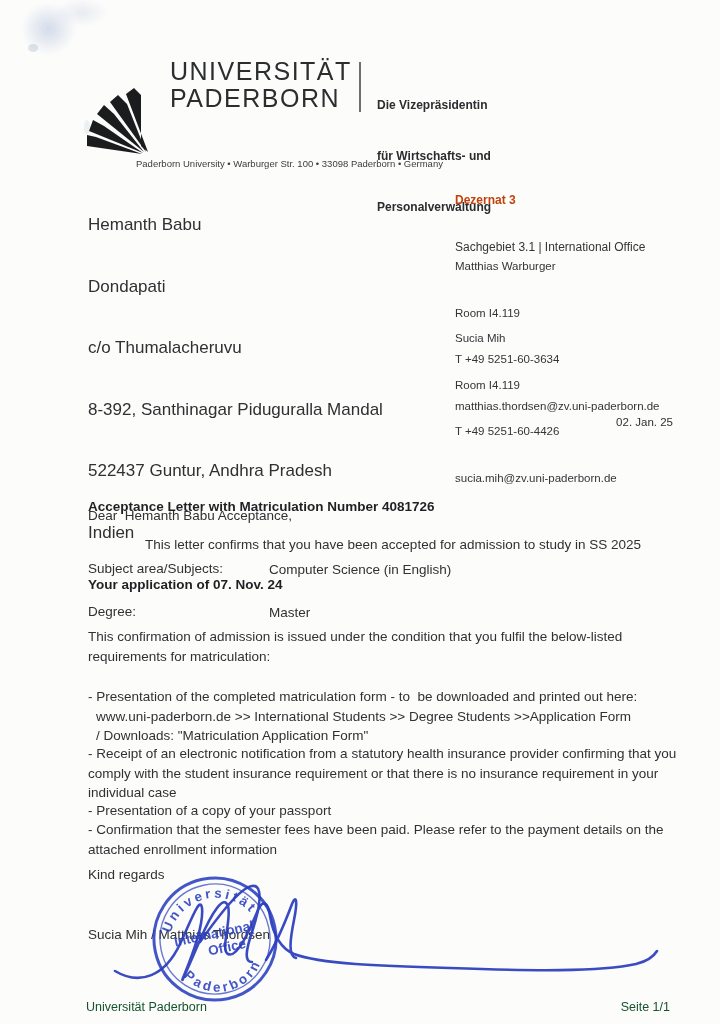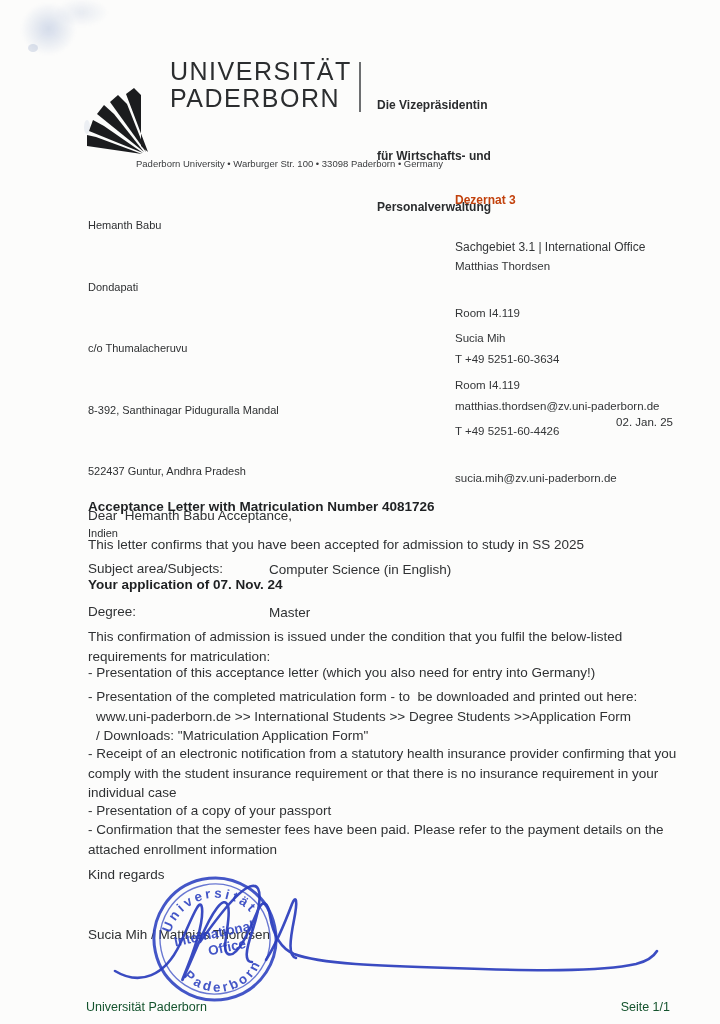--- a/index.html
+++ b/index.html
@@ -23,21 +23,21 @@
     filter:blur(1px);
   }
   .speck{position:absolute;border-radius:50%;background:rgba(130,150,190,.25);}
 
   
   .logo-text{line-height:27px;font-size:25px;letter-spacing:1.5px;color:#2b2d2f;}
   .hdr-office{font-size:12px;font-weight:bold;line-height:17px;color:#2a2c2e;}
   .hdr-divider{position:absolute;left:359px;top:62px;width:2px;height:50px;background:#6d6f71;}
 
   .sender-line{font-size:9.5px;color:#3a3c3e;}
-  .recipient{font-size:11px;line-height:20.5px;color:#2e3032;}
+  .recipient{font-size:17px;line-height:20.5px;color:#2e3032;}
 
   .contact{font-size:11.5px;line-height:15.5px;color:#333537;}
   .contact .dept{font-weight:bold;font-size:12px;color:#c2410c;}
   .contact .unit{font-size:12px;}
 
   .date-line{font-size:11.5px;color:#2e3032;}
 
   .subject{font-weight:bold;font-size:13.5px;color:#1e2022;line-height:26px;}
 
   .body-txt{font-size:13.5px;line-height:19.5px;color:#2f3133;}
@@ -84,50 +84,49 @@
     <div>8-392, Santhinagar Piduguralla Mandal</div>
     <div>522437 Guntur, Andhra Pradesh</div>
     <div>Indien</div>
   </div>
 
   <div class="abs contact" style="left:455px;top:162px;width:240px;">
     <div class="dept">Dezernat 3</div>
     <div class="unit">Sachgebiet 3.1 | International Office</div>
   </div>
   <div class="abs contact" style="left:455px;top:228px;width:250px;">
-    <div>Matthias Thordsen</div>
+    <div>Matthias Warburger</div>
     <div>Room I4.119</div>
     <div>T +49 5251-60-3634</div>
     <div>matthias.thordsen@zv.uni-paderborn.de</div>
   </div>
   <div class="abs contact" style="left:455px;top:300px;width:250px;">
     <div>Sucia Mih</div>
     <div>Room I4.119</div>
     <div>T +49 5251-60-4426</div>
     <div>sucia.mih@zv.uni-paderborn.de</div>
   </div>
 
   <div class="abs date-line" style="right:47px;top:416px;">02. Jan. 25</div>
 
   <div class="abs subject" style="left:88px;top:442px;width:600px;">
     <div>Acceptance Letter with Matriculation Number 4081726</div>
     <div>Your application of 07. Nov. 24</div>
   </div>
 
   <div class="abs body-txt" style="left:88px;top:506px;width:600px;">Dear  Hemanth Babu Acceptance,</div>
-  <div class="abs body-txt" style="left:88px;top:535px;width:610px;">This letter confirms that you have been accepted for admission to study in SS 2025</div>
+  <div class="abs body-txt" style="left:88px;top:535px;width:610px;text-align:center;">This letter confirms that you have been accepted for admission to study in SS 2025</div>
 
   <div class="abs lbl" style="left:88px;top:561px;">Subject area/Subjects:</div>
   <div class="abs body-txt" style="left:269px;top:560px;">Computer Science (in English)</div>
 
   <div class="abs lbl" style="left:88px;top:604px;">Degree:</div>
   <div class="abs body-txt" style="left:269px;top:603px;">Master</div>
 
   <div class="abs body-txt" style="left:88px;top:627px;width:596px;">This confirmation of admission is issued under the condition that you fulfil the below-listed requirements for matriculation:</div>
-  <div class="abs body-txt" style="left:88px;top:663px;width:600px;">- Presentation of this acceptance letter (which you also need for entry into Germany!)</div>
   <div class="abs body-txt" style="left:88px;top:687px;width:600px;">- Presentation of the completed matriculation form - to  be downloaded and printed out here:</div>
   <div class="abs body-txt" style="left:96px;top:707px;width:600px;">www.uni-paderborn.de &gt;&gt; International Students &gt;&gt; Degree Students &gt;&gt;Application Form</div>
   <div class="abs body-txt" style="left:96px;top:726px;width:600px;">/ Downloads: "Matriculation Application Form"</div>
   <div class="abs body-txt" style="left:88px;top:744px;width:596px;">- Receipt of an electronic notification from a statutory health insurance provider confirming that you comply with the student insurance requirement or that there is no insurance requirement in your individual case</div>
   <div class="abs body-txt" style="left:88px;top:801px;width:600px;">- Presentation of a copy of your passport</div>
   <div class="abs body-txt" style="left:88px;top:820px;width:590px;">- Confirmation that the semester fees have been paid. Please refer to the payment details on the attached enrollment information</div>
 
   <div class="abs body-txt" style="left:88px;top:865px;">Kind regards</div>
   <div class="abs body-txt" style="left:88px;top:925px;">Sucia Mih / Matthias Thordsen</div>
 

